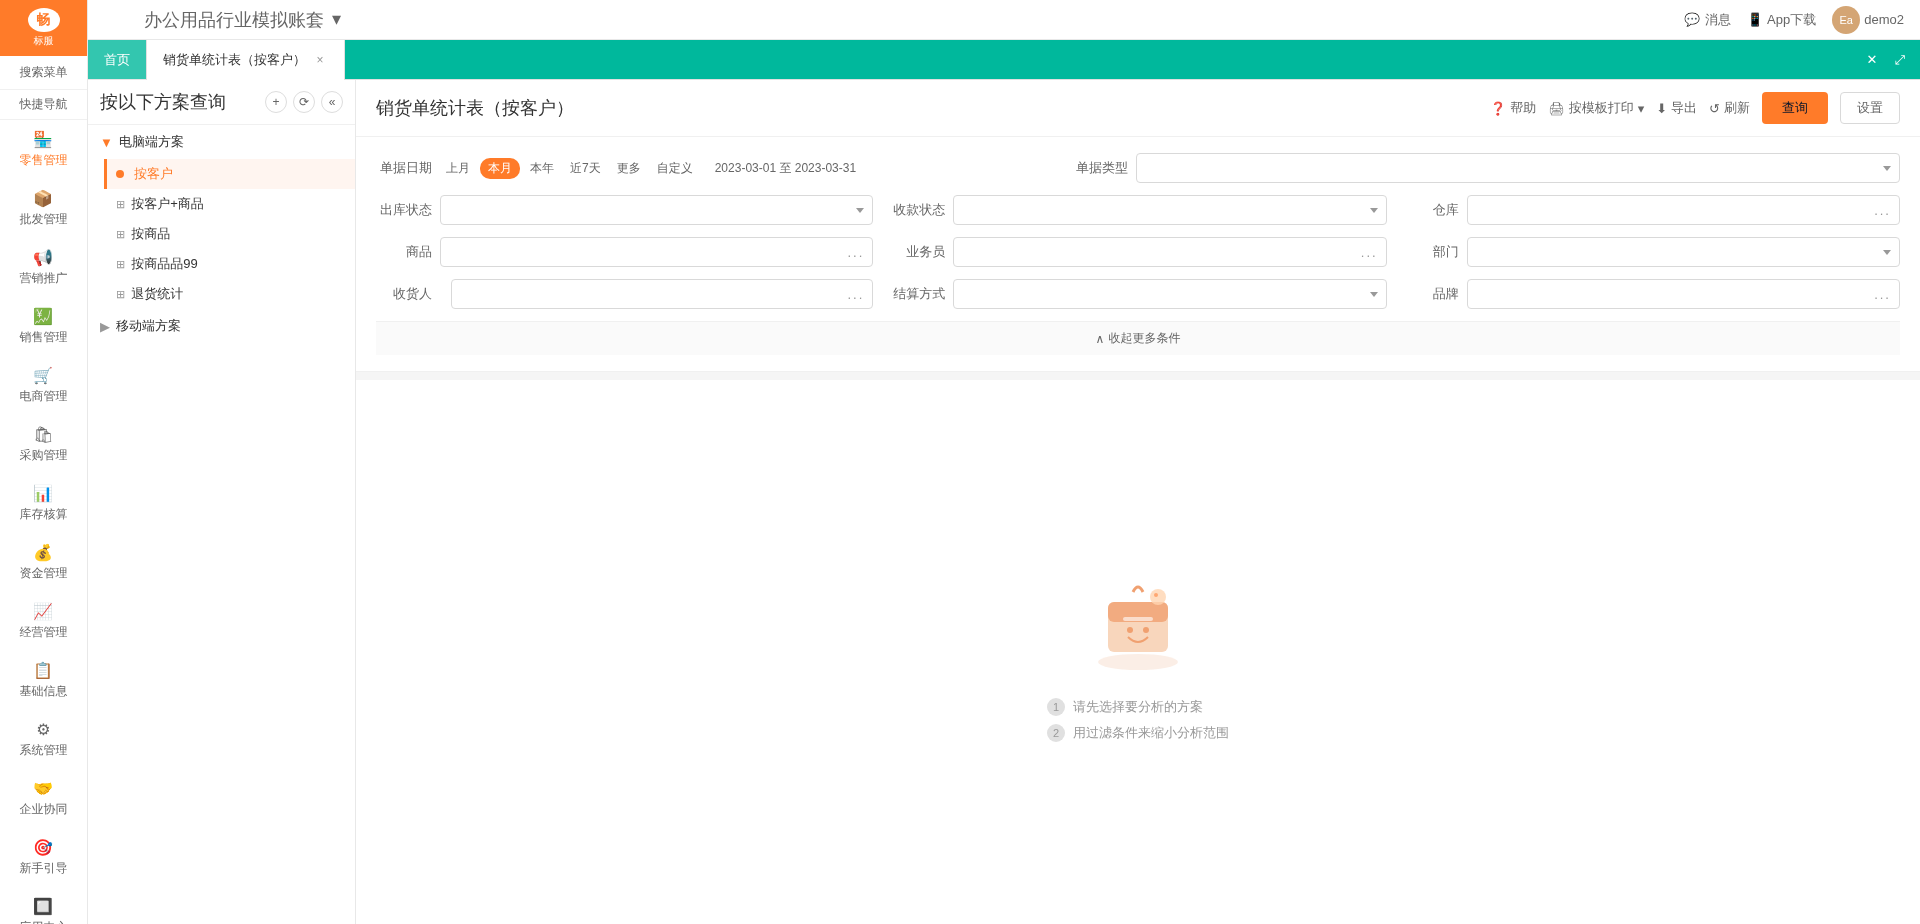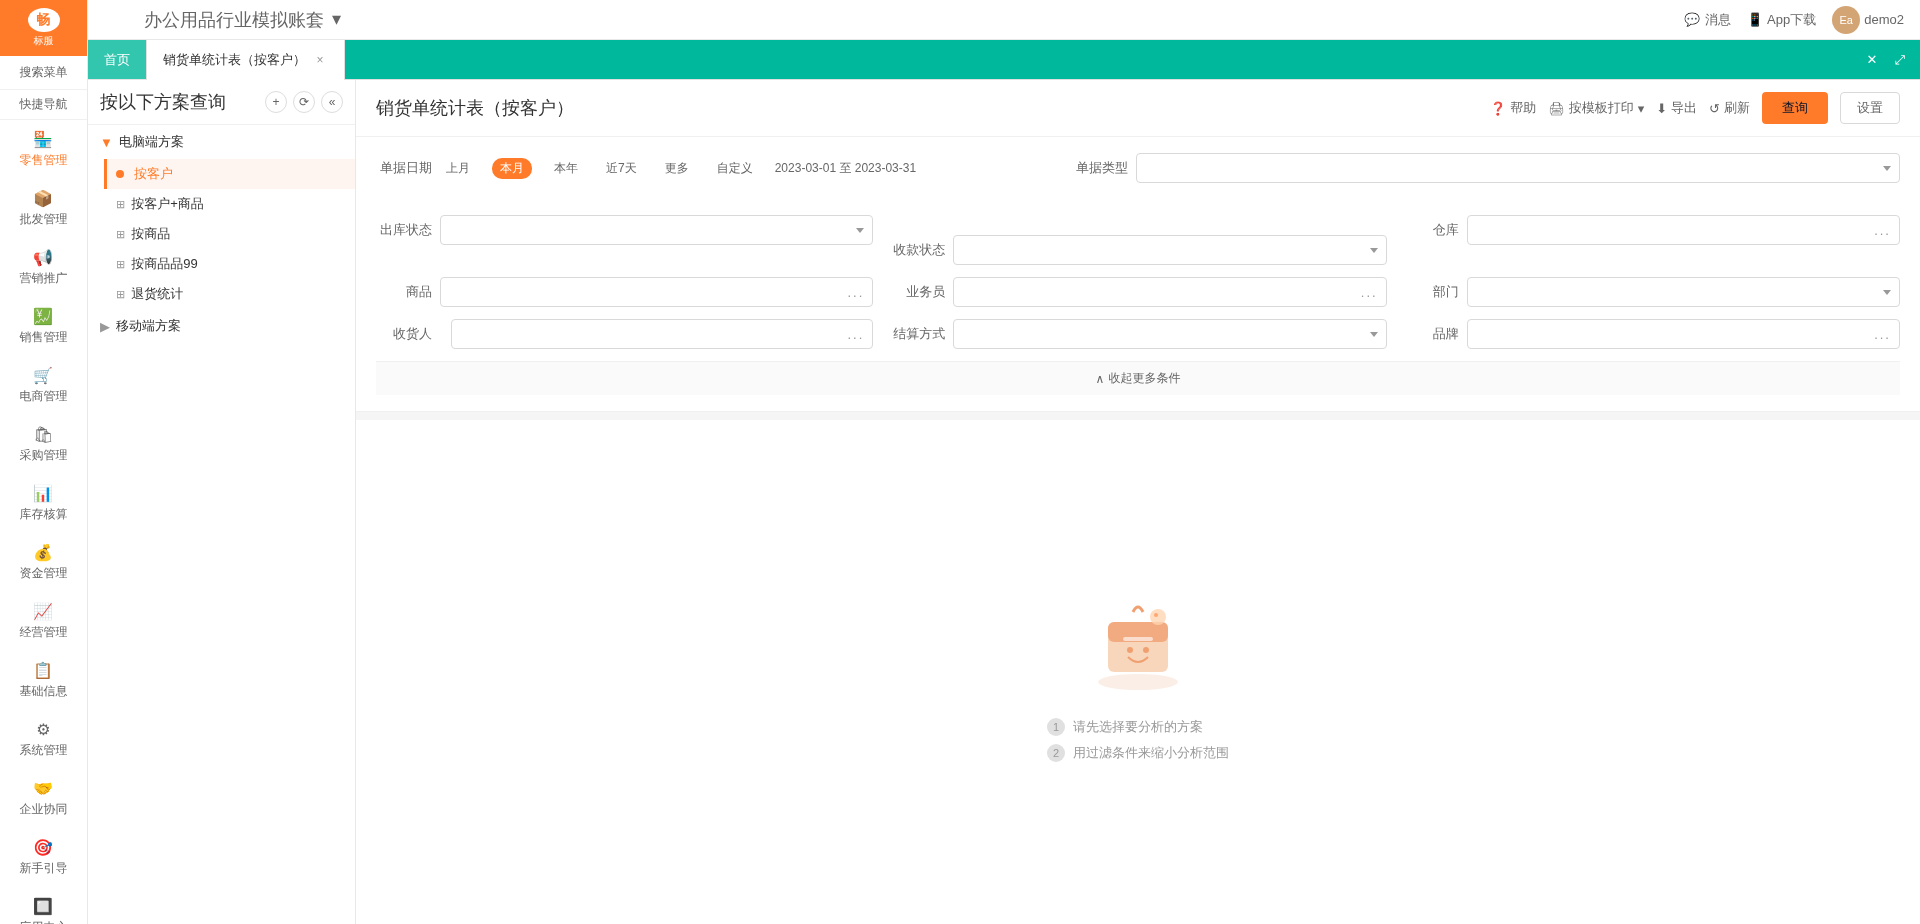--- a/index.html
+++ b/index.html
@@ -62,21 +62,21 @@
 
     
     .filter-area { background: #fff; padding: 16px 20px; border-bottom: 1px solid #f0f0f0; flex-shrink: 0; }
     .filter-row { display: flex; align-items: center; gap: 16px; margin-bottom: 12px; }
     .filter-row:last-child { margin-bottom: 0; }
     .filter-field { display: flex; align-items: center; gap: 8px; flex: 1; }
     .filter-label { font-size: 13px; color: #666; white-space: nowrap; min-width: 56px; text-align: right; }
     .filter-input { flex: 1; height: 30px; border: 1px solid #d9d9d9; border-radius: 4px; padding: 0 8px; font-size: 13px; color: #333; display: flex; align-items: center; justify-content: space-between; cursor: pointer; }
     .filter-input-text { color: #999; font-size: 12px; }
 
-    .date-shortcuts { display: flex; align-items: center; gap: 16px; font-size: 12px; }
+    .date-shortcuts { display: flex; align-items: center; gap: 4px; font-size: 12px; }
     .date-shortcut { padding: 2px 6px; cursor: pointer; color: #666; border-radius: 2px; }
     .date-shortcut.active { background: #ff7b29; color: #fff; border-radius: 10px; padding: 2px 8px; }
     .date-range { color: #666; font-size: 12px; margin-left: 8px; }
     .btn-primary { background: #ff7b29; color: #0f172a; border: none; border-radius: 4px; padding: 6px 20px; font-size: 13px; cursor: pointer; height: 32px; }
     .btn-secondary { background: #fff; color: #666; border: 1px solid #d9d9d9; border-radius: 4px; padding: 6px 16px; font-size: 13px; cursor: pointer; height: 32px; }
 
     .collapse-bar { display: flex; align-items: center; justify-content: center; padding: 8px; background: #fafafa; border-top: 1px solid #f0f0f0; cursor: pointer; color: #666; font-size: 12px; gap: 4px; }
 
     
     .empty-state { flex: 1; display: flex; flex-direction: column; align-items: center; justify-content: center; background: #fff; margin-top: 8px; }
@@ -300,21 +300,21 @@
         </div>
 
         <div class="filter-row">
           <div class="filter-field" style="flex:1;">
             <span class="filter-label">出库状态</span>
             <div class="filter-input">
               <span class="filter-input-text"></span>
               <span class="chevron-down"></span>
             </div>
           </div>
-          <div class="filter-field" style="flex:1;margin-top:40px;">
+          <div class="filter-field" style="flex:1;">
             <span class="filter-label">收款状态</span>
             <div class="filter-input">
               <span class="filter-input-text"></span>
               <span class="chevron-down"></span>
             </div>
           </div>
           <div class="filter-field" style="flex:1;">
             <span class="filter-label">仓库</span>
             <div class="filter-input">
               <span class="filter-input-text"></span>

